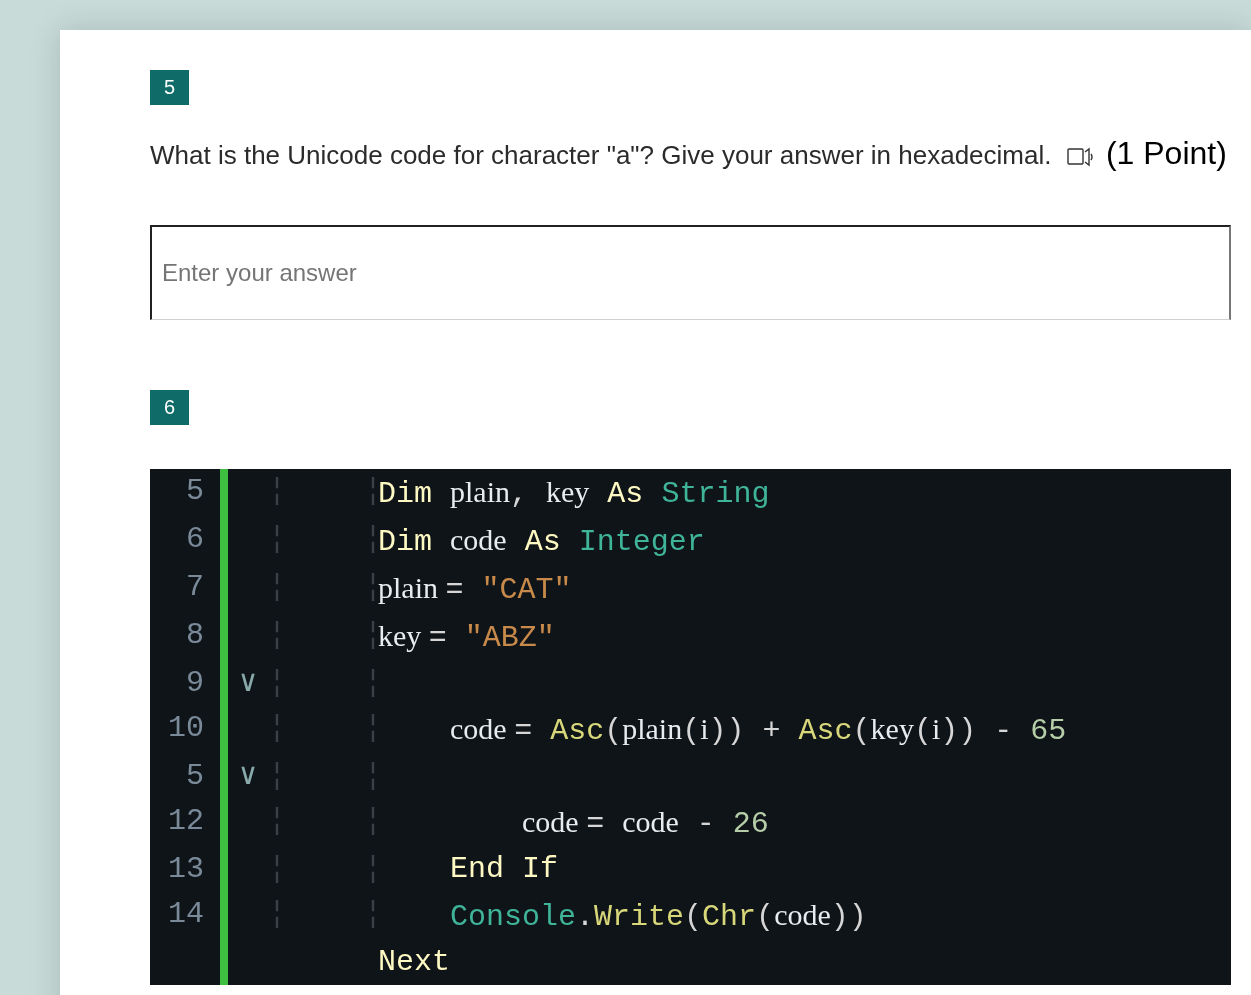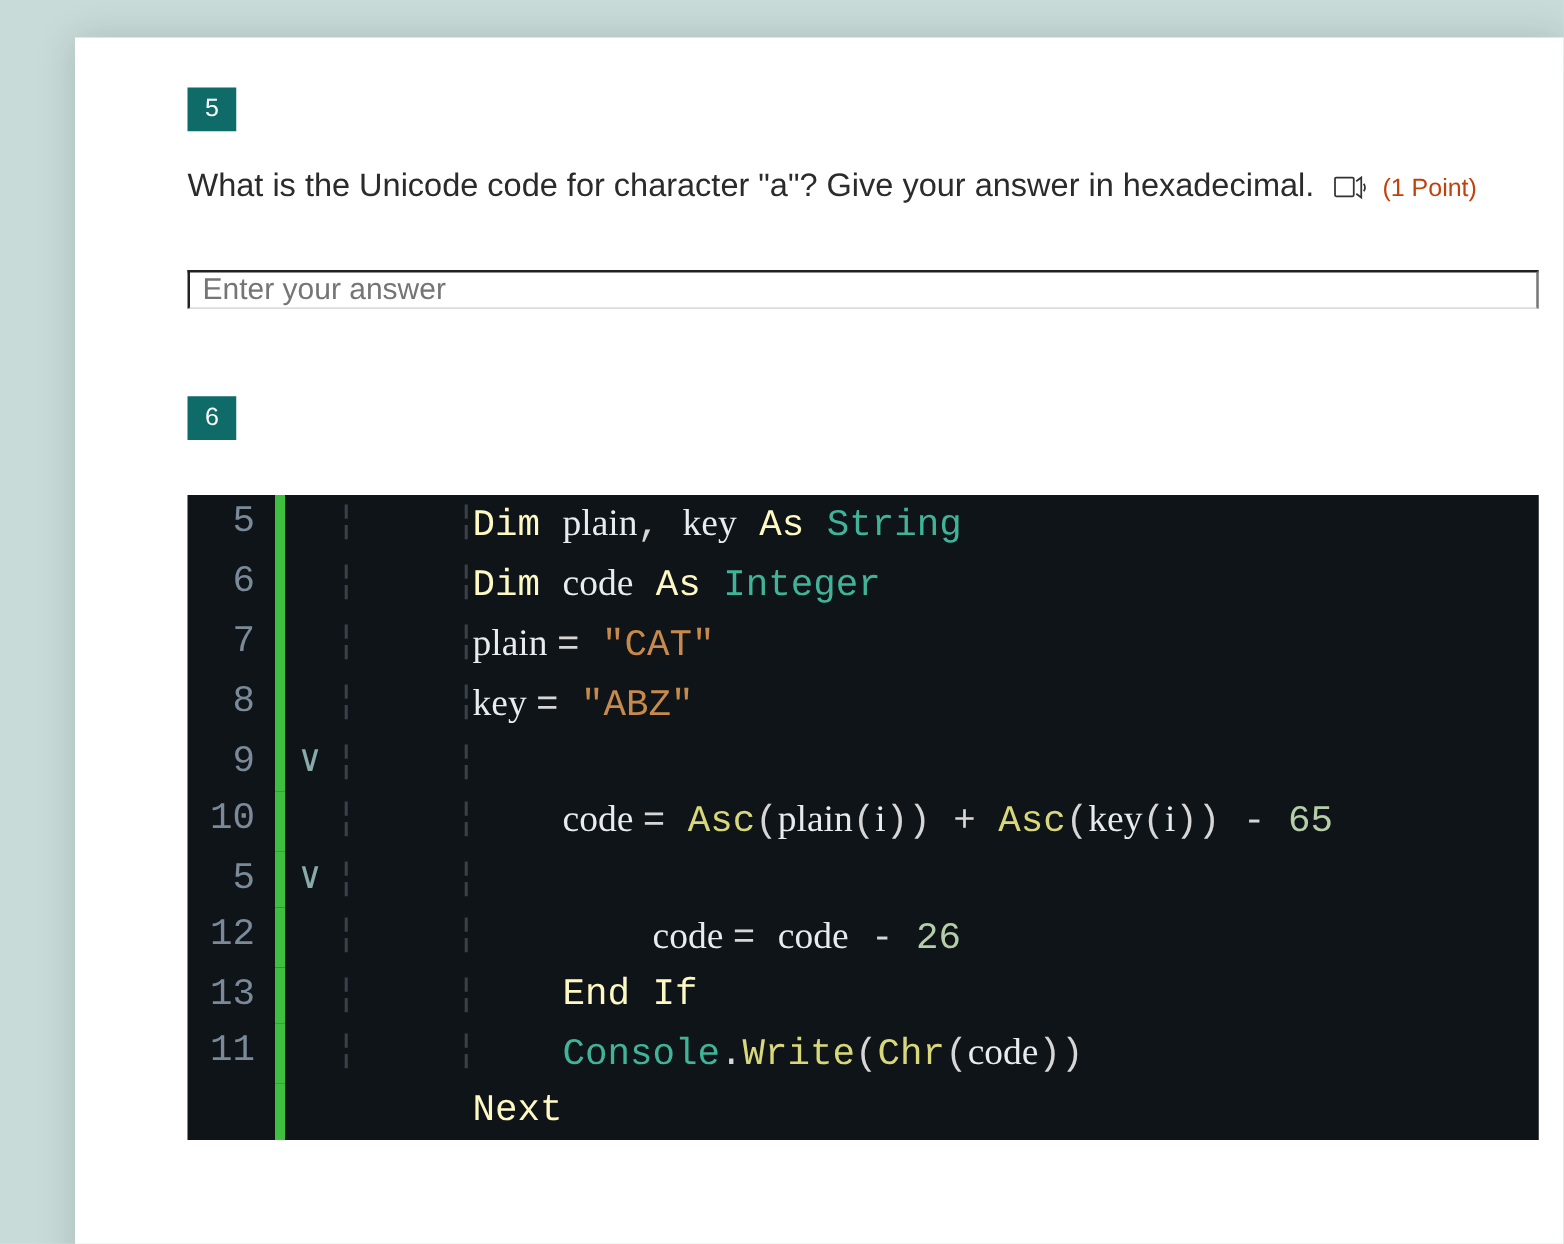--- a/index.html
+++ b/index.html
@@ -33,26 +33,26 @@
     line-height: 1.5;
     margin-bottom: 18px;
   }
   .qtext .icon-cell {
     display: inline-flex;
     vertical-align: middle;
     margin-left: 8px;
     margin-right: 6px;
   }
   .points {
-    color: #c2410c;
-    font-size: 20px;
+    color: #000000;
+    font-size: 32px;
   }
   .answer-box {
     border-bottom: 1px solid #d0d0d0;
-    padding: 0 10px;
+    padding: 32px 10px;
     font-size: 24px;
     color: #888;
     width: 100%;
     background: #fff;
     margin-top: 30px;
   }
   
   .code-block {
     background: #0f1419;
     color: #d6d6d6;
@@ -175,21 +175,21 @@
           <div class="code-text"><span class="op">        </span><span class="var">code </span><span class="op">= </span><span class="var">code</span><span class="op"> - </span><span class="num">26</span></div>
         </div>
         <div class="code-row">
           <div class="ln">13</div>
           <div class="gutter"></div>
           <div class="fold"></div>
           <div class="indent-guides">¦ ¦</div>
           <div class="code-text"><span class="op">    </span><span class="kw">End If</span></div>
         </div>
         <div class="code-row">
-          <div class="ln">11</div>
+          <div class="ln">14</div>
           <div class="gutter"></div>
           <div class="fold"></div>
           <div class="indent-guides">¦ ¦</div>
           <div class="code-text"><span class="op">    </span><span class="type">Console</span><span class="op">.</span><span class="fn">Write</span><span class="op">(</span><span class="fn">Chr</span><span class="op">(</span><span class="var">code</span><span class="op">))</span></div>
         </div>
         <div class="code-row">
           <div class="ln"></div>
           <div class="gutter"></div>
           <div class="fold"></div>
           <div class="indent-guides"></div>

